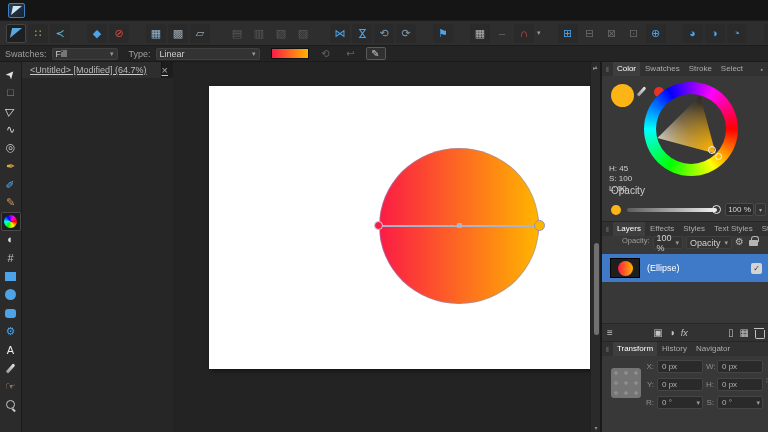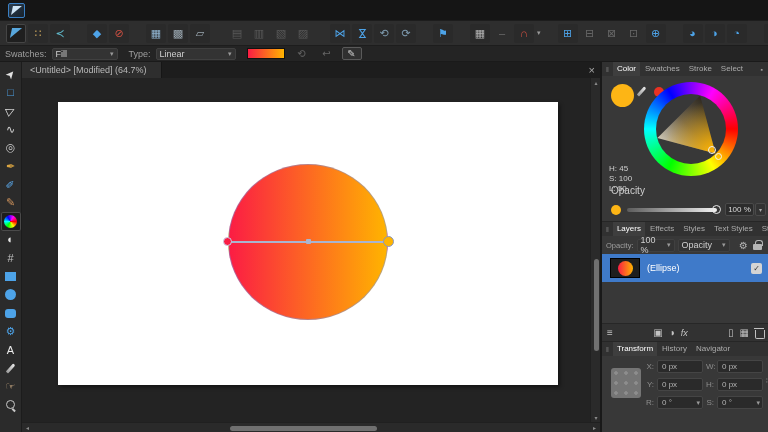--- a/index.html
+++ b/index.html
@@ -36,21 +36,21 @@
 
   
   .contextbar { height:16px; background:#242424; border-bottom:1px solid #1a1a1a; display:flex;
                 align-items:center; padding-left:5px; gap:5px; flex:0 0 auto; }
   .ctx-label { font-size:9px; color:#9f9f9f; }
   .dropdown { height:12px; background:#333; border:1px solid #404040; border-radius:2px; display:flex;
               align-items:center; font-size:9px; color:#cfcfcf; padding:0 3px; }
   .dropdown .dd-text { flex:1; }
   .dd-caret { font-size:7px; color:#9a9a9a; margin-left:4px; }
   .dd-context { width:66px; }
-  .dd-type { width:80px; }
+  .dd-type { width:104px; }
   .grad-swatch { width:38px; height:11px; border:1px solid #111; margin-left:6px; }
   .ctx-icon { width:20px; height:13px; display:flex; align-items:center; justify-content:center;
               font-size:10px; color:#666; margin-left:2px; }
   .ctx-icon.boxed { border:1px solid #5a5a5a; border-radius:2px; background:#303030; color:#c9c9c9; }
 
   
   .main { flex:1 1 auto; display:flex; min-height:0; }
   .tools { width:22px; background:#2b2b2b; border-right:1px solid #1c1c1c; display:flex; flex-direction:column;
            align-items:center; padding-top:3px; }
   .tool { width:20px; height:18.4px; display:flex; align-items:center; justify-content:center; border-radius:2px; }
@@ -63,21 +63,21 @@
     background:conic-gradient(from 90deg,#f00,#ff0 60deg,#0f0 120deg,#0ff 180deg,#00f 240deg,#f0f 300deg,#f00); }
   .mini-magnifier { position:relative; width:12px; height:12px; }
   .mini-magnifier:before { content:""; position:absolute; left:1px; top:1px; width:7px; height:7px; border-radius:50%;
                            border:1.6px solid #c8c8c8; }
   .mini-magnifier:after { content:""; position:absolute; left:8.6px; top:8.6px; width:4px; height:1.8px;
                           background:#c8c8c8; transform:rotate(45deg); transform-origin:0 0; }
   .mini-eyedrop { width:3.4px; height:11px; background:linear-gradient(#e8e8e8,#9a9a9a); border-radius:2px 2px 1px 1px;
                   transform:rotate(42deg); }
 
   
-  .canvas-wrap { flex:1 1 auto; display:flex; flex-direction:column; min-width:0; }
+  .canvas-wrap { flex:1 1 auto; display:flex; flex-direction:row; min-width:0;text-decoration:underline; }
   .tabbar { height:16px; background:#1d1d1d; display:flex; align-items:center; flex:0 0 auto; }
   .doctab { height:16px; background:#2e2e2e; color:#b9b9b9; font-size:9px; display:flex; align-items:center;
             padding:0 14px 0 8px; border-right:1px solid #161616; }
   .tab-close { margin-left:auto; margin-right:5px; color:#a8a8a8; font-size:11px; line-height:10px; }
   .canvas { position:relative; flex:1 1 auto; background:#232323; overflow:hidden; }
   .artboard { position:absolute; left:36px; top:24px; width:500px; height:283px; background:#fff;
               box-shadow:2px 2px 4px rgba(0,0,0,.45); }
   .ellipse { position:absolute; left:206px; top:86px; width:160px; height:156px; border-radius:50%;
              border:1px solid rgba(130,150,215,.55); }
   .grad-line { position:absolute; left:206px; top:163px; width:161px; height:2px; background:#a9b4cf; }
@@ -126,22 +126,22 @@
               background:linear-gradient(90deg,#5c5c5c,#f2f2f2); }
   .op-handle { position:absolute; left:110px; top:143px; width:9px; height:9px; border-radius:50%;
                border:1.5px solid #e8e8e8; }
   .op-value { position:absolute; left:123px; top:141px; width:29px; height:13px; background:#2c2c2c;
               border:1px solid #4a4a4a; border-radius:2px; font-size:8px; color:#d8d8d8; text-align:center;
               line-height:12px; }
   .op-caret { position:absolute; left:153px; top:141px; width:11px; height:13px; background:#333;
               border:1px solid #4a4a4a; border-radius:2px; font-size:6px; color:#aaa; text-align:center; line-height:12px; }
 
   .layers-panel { height:120px; }
-  .lp-controls { position:absolute; left:0; top:14px; right:0; height:18px; display:flex; align-items:center;
-                 padding:0 4px; gap:3px; }
+  .lp-controls { position:absolute; left:0; top:14px; right:0; height:18px; display:flex; align-items:flex-start;
+                 padding:0 20px; gap:3px; }
   .lp-opacity-label { font-size:7.5px; color:#9f9f9f; }
   .dd-lp-opacity { width:38px; height:13px; }
   .dd-blend { width:52px; height:13px; }
   .lp-gear { margin-left:auto; font-size:10px; color:#b5b5b5; }
   .lock { position:relative; width:9px; height:10px; margin:0 2px; }
   .lock:before { content:""; position:absolute; left:1.5px; top:0; width:6px; height:5px; border-radius:3px 3px 0 0;
                  border:1.3px solid #b5b5b5; border-bottom:none; }
   .lock:after { content:""; position:absolute; left:0; top:4px; width:9px; height:6px; background:#b5b5b5; border-radius:1px; }
   .layer-row { position:absolute; left:0; top:32px; right:0; height:28px; display:flex; align-items:center;
                padding:0 6px 0 8px; gap:7px; }

